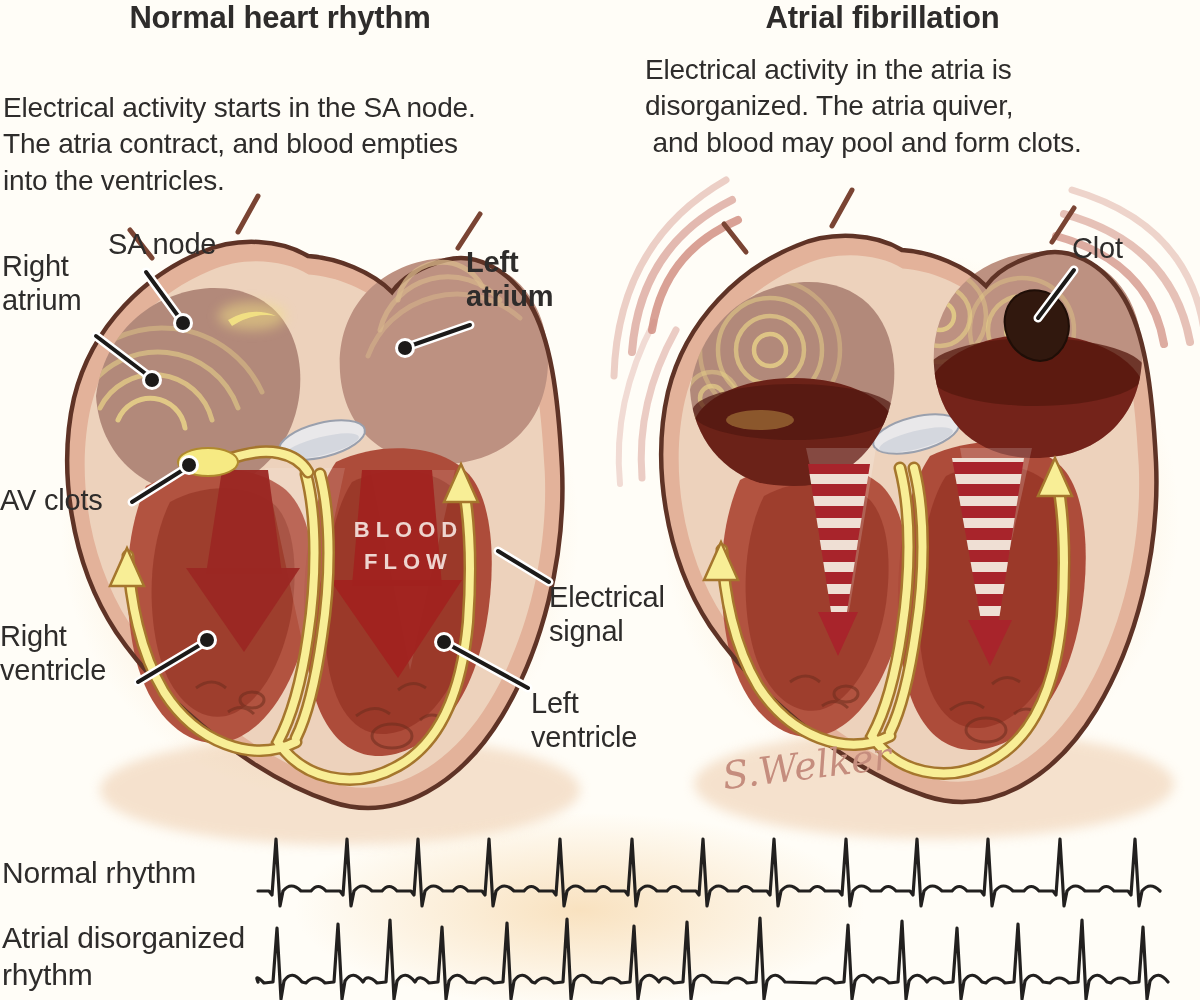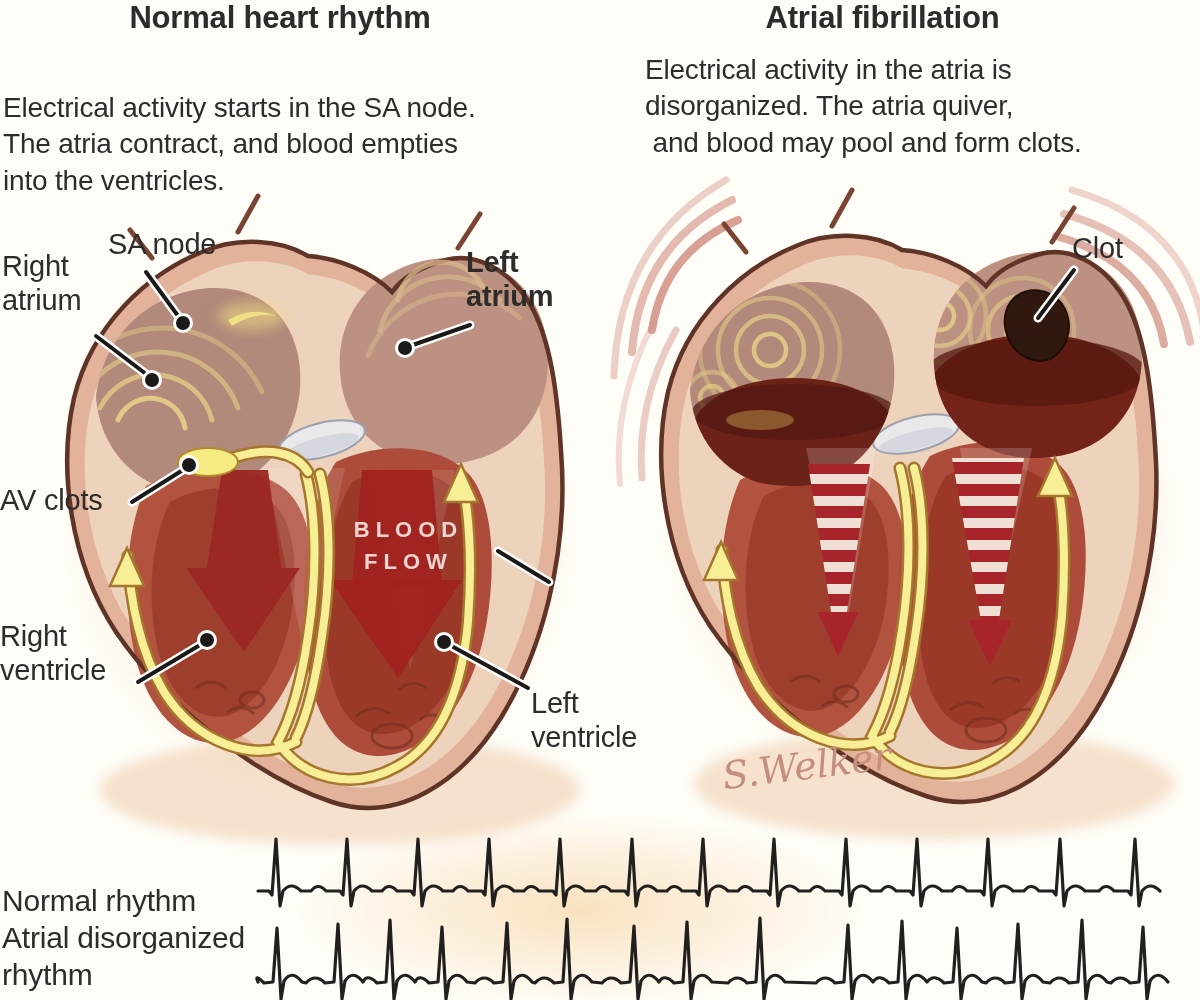--- a/index.html
+++ b/index.html
@@ -265,22 +265,23 @@
 into the ventricles.</div>
   <div class="lbl desc" style="left:645px;top:52px;width:560px;">Electrical activity in the atria is
 disorganized. The atria quiver,
 &nbsp;and blood may pool and form clots.</div>
 
   <div class="lbl" style="left:108px;top:228px;">SA node</div>
   <div class="lbl" style="left:2px;top:250px;width:105px;">Right atrium</div>
   <div class="lbl" style="left:466px;top:246px;width:100px;font-weight:bold;">Left atrium</div>
   <div class="lbl" style="left:0;top:484px;">AV clots</div>
   <div class="lbl" style="left:0;top:620px;width:130px;">Right ventricle</div>
+  <div class="lbl" style="left:549px;top:581px;width:140px;">Electrical signal</div>
   <div class="lbl" style="left:531px;top:687px;width:125px;">Left ventricle</div>
   <div class="lbl" style="left:1072px;top:232px;">Clot</div>
 
   <div class="lbl" id="bloodFlow" style="left:336px;top:514px;width:145px;">BLOOD FLOW</div>
 
   <div class="lbl" id="signature" style="left:722px;top:744px;">S.Welker</div>
 
-  <div class="lbl ecg-lbl" style="left:2px;top:855px;margin-top:28px;">Normal rhythm</div>
+  <div class="lbl ecg-lbl" style="left:2px;top:855px;">Normal rhythm</div>
   <div class="lbl ecg-lbl" style="left:2px;top:920px;width:260px;">Atrial disorganized rhythm</div>
 </div>
 
 </body></html>

